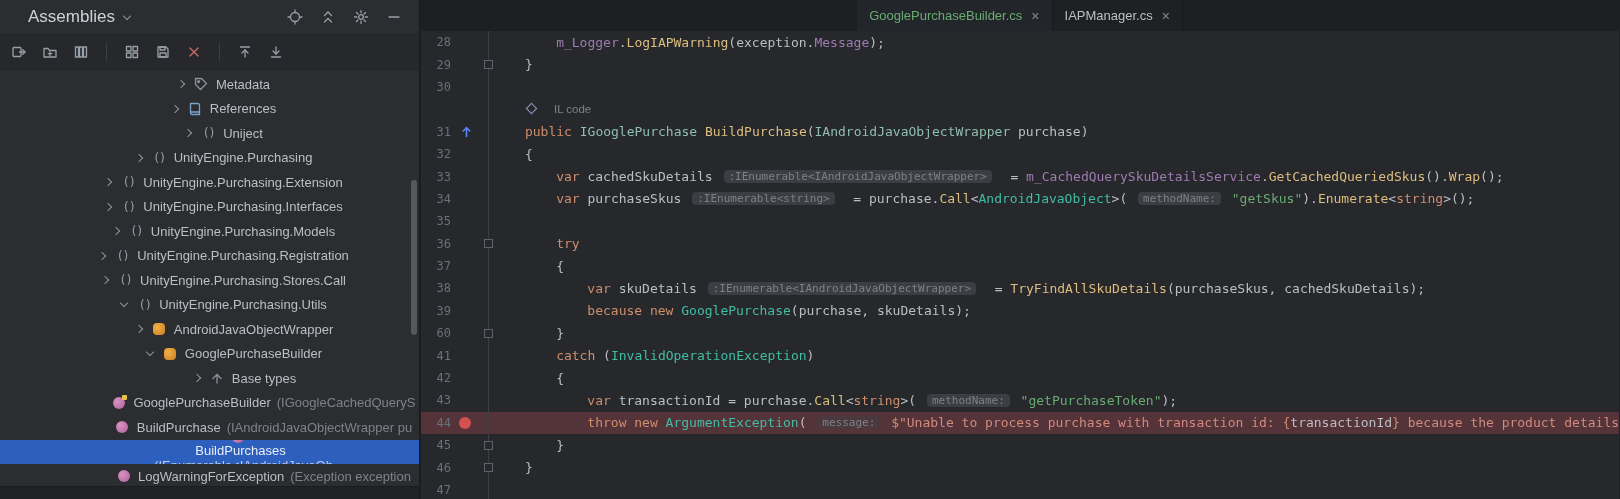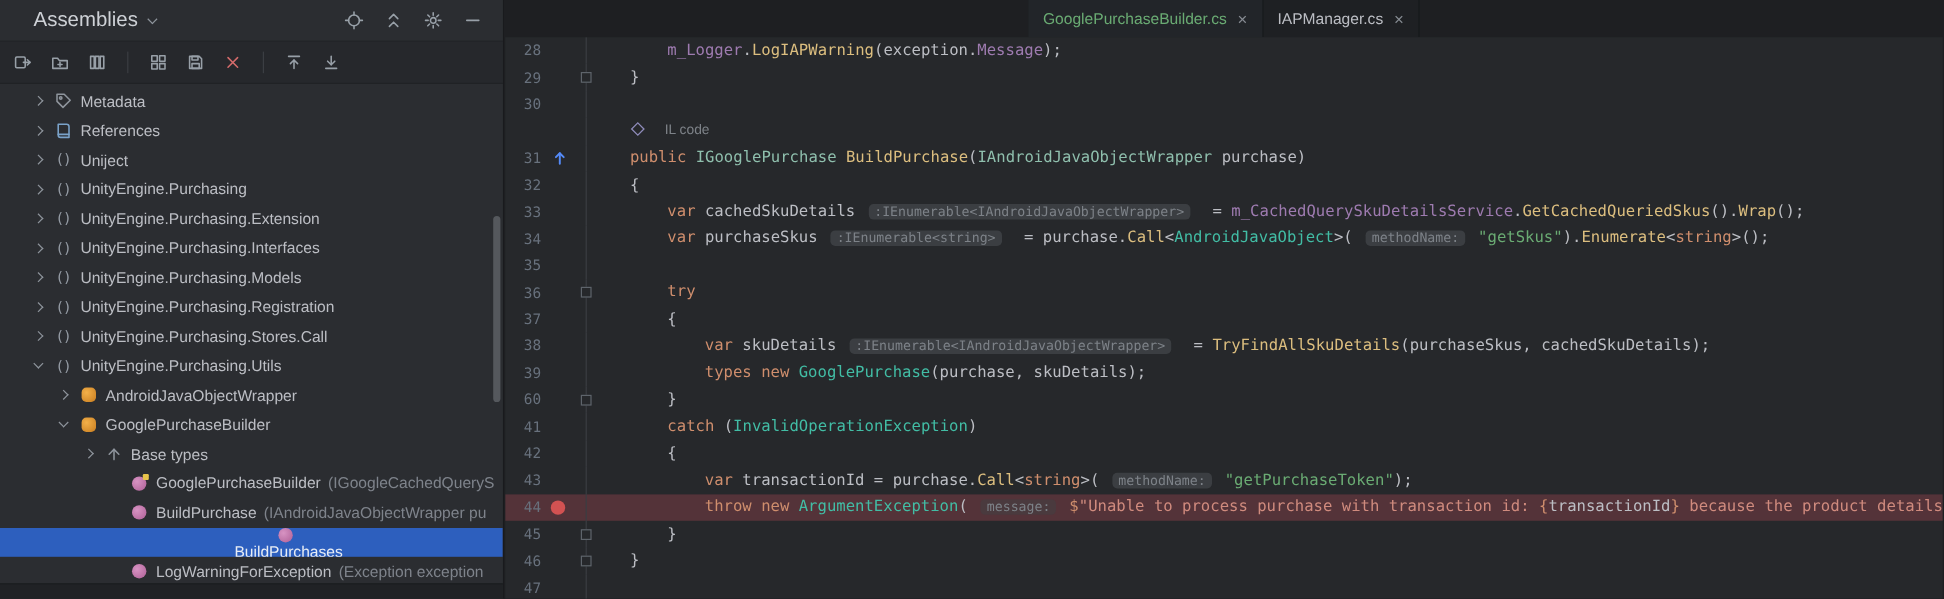--- a/index.html
+++ b/index.html
@@ -10,21 +10,21 @@
   .left{width:420px;flex:none;display:flex;flex-direction:column;background:#2B2D31;border-right:1px solid #191A1D;}
   .ae-header{height:34px;flex:none;display:flex;align-items:center;padding:0 16px 0 28px;background:#2B2D31;}
   .ae-title{display:flex;align-items:center;gap:9px;color:#CED1D6;font-size:17px;cursor:default;}
   .ae-header-icons{margin-left:auto;display:flex;align-items:center;gap:15px;}
   .icon-btn{width:18px;height:18px;display:flex;align-items:center;justify-content:center;color:#9DA2A8;}
 
   .ae-toolbar{height:36px;flex:none;display:flex;align-items:center;gap:13px;padding:0 10px;background:#26282C;border-top:1px solid #222428;border-bottom:1px solid #202225;}
   .tb-sep{width:1px;height:18px;background:#3B3E43;margin:0 3px;flex:none;}
 
   .ae-tree{flex:1;position:relative;overflow:hidden;background:#2B2D31;padding-top:2px;}
-  .tree-row{height:24.5px;display:flex;align-items:center;white-space:nowrap;overflow:hidden;font-size:13px;color:#BCBEC4;}
+  .tree-row{height:24.5px;display:flex;align-items:center;white-space:nowrap;overflow:hidden;font-size:13px;color:#BCBEC4;justify-content:center;}
   .tree-row.selected{background:#2D5FBE;color:#E8EDF5;flex-direction:column;}
   .chev-slot{width:24px;flex:none;display:flex;align-items:center;justify-content:center;}
   .leaf-slot{width:45px;flex:none;}
   .chev{display:inline-block;width:6px;height:6px;border-right:1.5px solid #8E949C;border-bottom:1.5px solid #8E949C;}
   .chev.right{transform:rotate(-45deg);}
   .chev.down{transform:rotate(45deg);margin-top:-3px;}
   .tree-ico{width:17px;flex:none;display:flex;align-items:center;justify-content:center;margin-right:6px;}
   .tree-label{flex:none;}
   .tree-detail{color:#7E838B;margin-left:6px;flex:none;}
   .tree-row.selected .tree-detail{color:#BCCBEA;}
@@ -351,21 +351,21 @@
               <path d="M6 10.5V2.5"></path>
               <polyline points="3,5.5 6,2.5 9,5.5"></polyline>
             </svg></span><span class="g-fold"></span><span class="code" style="padding-left: 0px;"><span class="tok-kw">public </span><span class="tok-ifc">IGooglePurchase </span><span class="tok-mth">BuildPurchase</span><span class="tok-pl">(</span><span class="tok-ifc">IAndroidJavaObjectWrapper</span><span class="tok-pl"> purchase)</span></span></div>
         <div class="code-row"><span class="g-num">32</span><span class="g-bp"></span><span class="g-fold"></span><span class="code" style="padding-left: 0px;"><span class="tok-pl">{</span></span></div>
         <div class="code-row"><span class="g-num">33</span><span class="g-bp"></span><span class="g-fold"></span><span class="code" style="padding-left: 31.2px;"><span class="tok-kw">var </span><span class="tok-pl">cachedSkuDetails </span><span class="tok-hint">:IEnumerable&lt;IAndroidJavaObjectWrapper&gt;</span><span class="tok-pl">  = </span><span class="tok-fld">m_CachedQuerySkuDetailsService</span><span class="tok-pl">.</span><span class="tok-mth">GetCachedQueriedSkus</span><span class="tok-pl">().</span><span class="tok-mth">Wrap</span><span class="tok-pl">();</span></span></div>
         <div class="code-row"><span class="g-num">34</span><span class="g-bp"></span><span class="g-fold"></span><span class="code" style="padding-left: 31.2px;"><span class="tok-kw">var </span><span class="tok-pl">purchaseSkus </span><span class="tok-hint">:IEnumerable&lt;string&gt;</span><span class="tok-pl">  = purchase.</span><span class="tok-mth">Call</span><span class="tok-pl">&lt;</span><span class="tok-typ">AndroidJavaObject</span><span class="tok-pl">&gt;( </span><span class="tok-hint">methodName:</span><span class="tok-pl"> </span><span class="tok-str">"getSkus"</span><span class="tok-pl">).</span><span class="tok-mth">Enumerate</span><span class="tok-pl">&lt;</span><span class="tok-kw">string</span><span class="tok-pl">&gt;();</span></span></div>
         <div class="code-row"><span class="g-num">35</span><span class="g-bp"></span><span class="g-fold"></span><span class="code" style="padding-left: 0px;"></span></div>
         <div class="code-row"><span class="g-num">36</span><span class="g-bp"></span><span class="g-fold"><span class="fold-box"></span></span><span class="code" style="padding-left: 31.2px;"><span class="tok-kw">try</span></span></div>
         <div class="code-row"><span class="g-num">37</span><span class="g-bp"></span><span class="g-fold"></span><span class="code" style="padding-left: 31.2px;"><span class="tok-pl">{</span></span></div>
         <div class="code-row"><span class="g-num">38</span><span class="g-bp"></span><span class="g-fold"></span><span class="code" style="padding-left: 62.4px;"><span class="tok-kw">var </span><span class="tok-pl">skuDetails </span><span class="tok-hint">:IEnumerable&lt;IAndroidJavaObjectWrapper&gt;</span><span class="tok-pl">  = </span><span class="tok-mth">TryFindAllSkuDetails</span><span class="tok-pl">(purchaseSkus, cachedSkuDetails);</span></span></div>
-        <div class="code-row"><span class="g-num">39</span><span class="g-bp"></span><span class="g-fold"></span><span class="code" style="padding-left: 62.4px;"><span class="tok-kw">types </span><span class="tok-kw">new </span><span class="tok-typ">GooglePurchase</span><span class="tok-pl">(purchase, skuDetails);</span></span></div>
+        <div class="code-row"><span class="g-num">39</span><span class="g-bp"></span><span class="g-fold"></span><span class="code" style="padding-left: 62.4px;"><span class="tok-kw">because </span><span class="tok-kw">new </span><span class="tok-typ">GooglePurchase</span><span class="tok-pl">(purchase, skuDetails);</span></span></div>
         <div class="code-row"><span class="g-num">60</span><span class="g-bp"></span><span class="g-fold"><span class="fold-box"></span></span><span class="code" style="padding-left: 31.2px;"><span class="tok-pl">}</span></span></div>
         <div class="code-row"><span class="g-num">41</span><span class="g-bp"></span><span class="g-fold"></span><span class="code" style="padding-left: 31.2px;"><span class="tok-kw">catch</span><span class="tok-pl"> (</span><span class="tok-typ">InvalidOperationException</span><span class="tok-pl">)</span></span></div>
         <div class="code-row"><span class="g-num">42</span><span class="g-bp"></span><span class="g-fold"></span><span class="code" style="padding-left: 31.2px;"><span class="tok-pl">{</span></span></div>
         <div class="code-row"><span class="g-num">43</span><span class="g-bp"></span><span class="g-fold"></span><span class="code" style="padding-left: 62.4px;"><span class="tok-kw">var </span><span class="tok-pl">transactionId = purchase.</span><span class="tok-mth">Call</span><span class="tok-pl">&lt;</span><span class="tok-kw">string</span><span class="tok-pl">&gt;( </span><span class="tok-hint">methodName:</span><span class="tok-pl"> </span><span class="tok-str">"getPurchaseToken"</span><span class="tok-pl">);</span></span></div>
         <div class="code-row bp-line"><span class="g-num">44</span><span class="g-bp"><span class="bp-dot"></span></span><span class="g-fold"></span><span class="code" style="padding-left: 62.4px;"><span class="tok-kw">throw </span><span class="tok-kw">new </span><span class="tok-typ">ArgumentException</span><span class="tok-pl">( </span><span class="tok-hint">message:</span><span class="tok-pl"> </span><span class="tok-kw">$</span><span class="tok-strr">"Unable to process purchase with transaction id: </span><span class="tok-kw">{</span><span class="tok-pl">transactionId</span><span class="tok-kw">}</span><span class="tok-strr"> because the product details</span></span></div>
         <div class="code-row"><span class="g-num">45</span><span class="g-bp"></span><span class="g-fold"><span class="fold-box"></span></span><span class="code" style="padding-left: 31.2px;"><span class="tok-pl">}</span></span></div>
         <div class="code-row"><span class="g-num">46</span><span class="g-bp"></span><span class="g-fold"><span class="fold-box"></span></span><span class="code" style="padding-left: 0px;"><span class="tok-pl">}</span></span></div>
         <div class="code-row"><span class="g-num">47</span><span class="g-bp"></span><span class="g-fold"></span><span class="code" style="padding-left: 0px;"></span></div>
       </div>
   </main>

